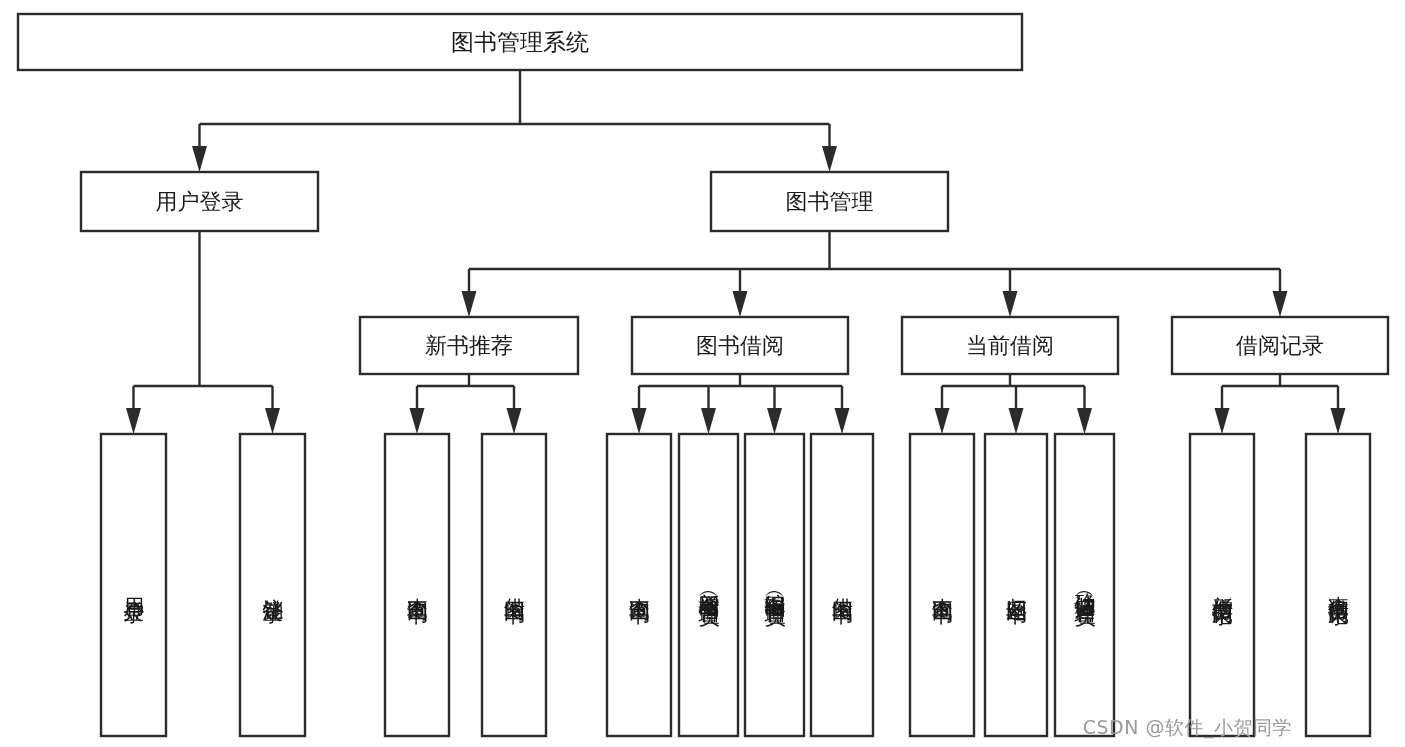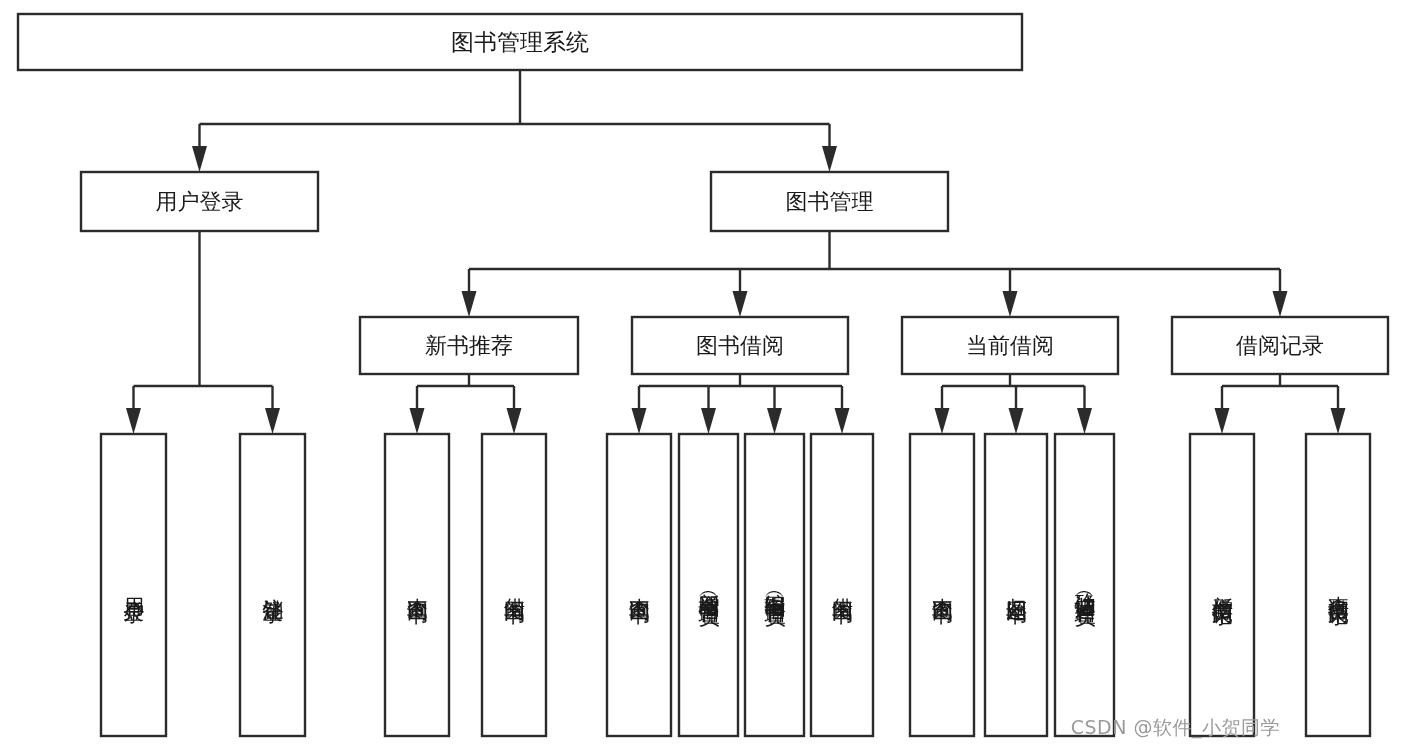--- a/index.html
+++ b/index.html
@@ -69,21 +69,21 @@
     text-orientation: upright;
     font-family: "DejaVu Sans", "Liberation Sans", sans-serif;
     font-size: 21px;
     line-height: 1.28;
     letter-spacing: 2px;
     color: #1a1a1a;
     white-space: nowrap;
   }
   #watermark {
     position: absolute;
-    right: 20px;
+    right: 8px;
     bottom: 6px;
     font-family: "DejaVu Sans", "Liberation Sans", sans-serif;
     font-size: 19px;
     color: #9a9a9a;
     letter-spacing: 0.5px;
     user-select: none;
   }
 </style>
 </head>
 <body>

